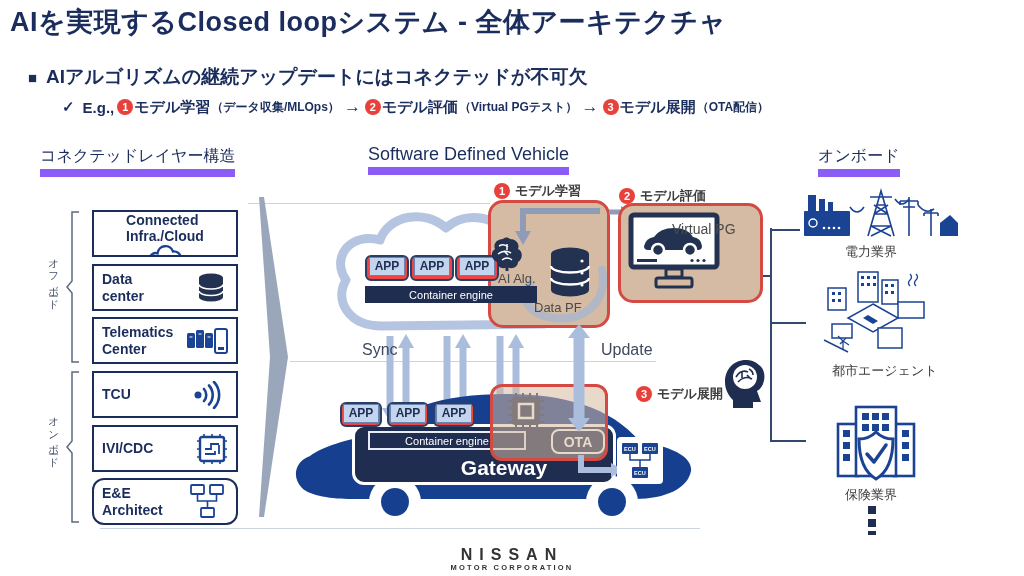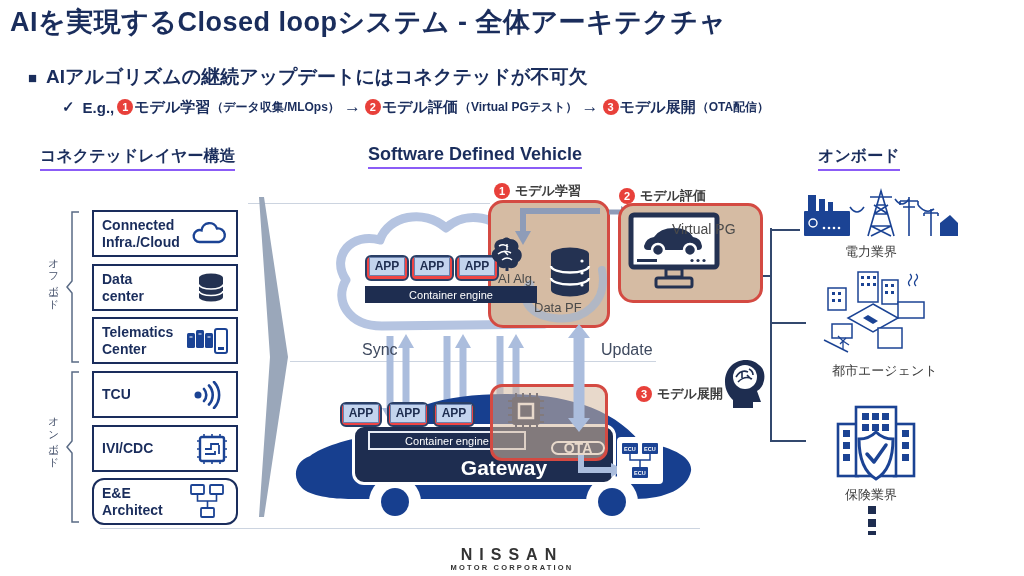--- a/index.html
+++ b/index.html
@@ -12,21 +12,21 @@
   .bullet-sq{font-size:15px;line-height:1;}
   .eg-row{left:62px;top:97px;display:flex;align-items:center;font-weight:bold;color:#1a2d5c;font-size:15px;}
   .eg-row .chk{margin-right:8px;}
   .eg-row .pre{margin-right:2px;}
   .rnum{width:16px;height:16px;border-radius:50%;background:#e8403a;color:#fff;font-size:11px;font-weight:bold;
         display:inline-flex;align-items:center;justify-content:center;flex:0 0 auto;}
   .eg-row .rnum{margin:0 1px;}
   .eg-detail{font-size:12px;margin:0 1px;}
   .eg-arrow{font-size:17px;margin:0 3px;}
   
-  .sec-h{font-weight:bold;color:#1a2d5c;border-bottom:2px solid #8b5cf6;padding-bottom:2px;}
+  .sec-h{font-weight:normal;color:#1a2d5c;border-bottom:8px solid #8b5cf6;padding-bottom:2px;}
   
   .lbox{left:92px;width:146px;height:47px;border:2px solid #1a2d5c;background:#fff;box-sizing:border-box;
         display:flex;align-items:center;justify-content:space-between;padding:0 8px;}
   .lbox .lbl{font-weight:bold;font-size:14px;line-height:1.15;white-space:pre-line;color:#1a2d5c;}
   .vlabel{writing-mode:vertical-rl;font-size:10.5px;color:#44506a;letter-spacing:1px;}
   
   .fline{background:#ccd4e0;height:1px;}
   
   .chip{width:44px;height:26px;border:2px solid #2a3f66;border-radius:6px;background:#ef4444;box-sizing:border-box;
         display:flex;align-items:flex-start;justify-content:center;}
@@ -90,21 +90,21 @@
 
   <svg class="abs" style="left:64px;top:211px;" width="18" height="152">
     <path d="M15 1 H8 V70 L3 76 L8 82 V151 H15" stroke="#5a6b85" stroke-width="1.5" fill="none"></path>
   </svg>
   <div class="abs vlabel" style="left:47px;top:252px;">オフボード</div>
   <svg class="abs" style="left:64px;top:371px;" width="18" height="152">
     <path d="M15 1 H8 V70 L3 76 L8 82 V151 H15" stroke="#5a6b85" stroke-width="1.5" fill="none"></path>
   </svg>
   <div class="abs vlabel" style="left:47px;top:410px;">オンボード</div>
 
-  <div class="abs lbox" style="top:210px;">
+  <div class="abs lbox" style="top:210px;flex-direction:column;">
     <span class="lbl">Connected
 Infra./Cloud</span>
     <svg width="38" height="26">
       <path d="M10 21 a6 6 0 1 1 1.5 -11.7 A8 8 0 0 1 27 7.5 A6 6 0 0 1 29 21 Z" fill="none" stroke="#1b4394" stroke-width="2.4"></path>
     </svg>
   </div>
   <div class="abs lbox" style="top:264px;">
     <span class="lbl">Data
 center</span>
     <svg width="34" height="32">
@@ -256,21 +256,21 @@
       <circle cx="105" cy="124" r="14" fill="#173f8f"></circle>
     <circle cx="322" cy="124" r="26" fill="#fff"></circle>
       <circle cx="322" cy="124" r="14" fill="#173f8f"></circle>
     <rect x="86" y="48" width="10" height="5" fill="#173f8f"></rect>
   </svg>
 
   <div class="abs gateway" style="left:352px;top:424px;width:264px;height:61px;">
     <div class="gw-text" style="margin-top:29px;">Gateway</div>
   </div>
   <div class="abs gw-ce" style="left:368px;top:431px;width:158px;height:19px;">Container engine</div>
-  <div class="abs ota" style="left:551px;top:429px;width:54px;height:14px;margin-top:12px;">OTA</div>
+  <div class="abs ota" style="left:551px;top:429px;width:54px;height:25px;">OTA</div>
 
   <div class="abs chip" style="left:340px;top:402px;width:42px;height:25px;">
       <span>APP</span>
     </div>
   <div class="abs chip" style="left:387px;top:402px;width:42px;height:25px;">
       <span>APP</span>
     </div>
   <div class="abs chip" style="left:433px;top:402px;width:42px;height:25px;">
       <span>APP</span>
     </div>

